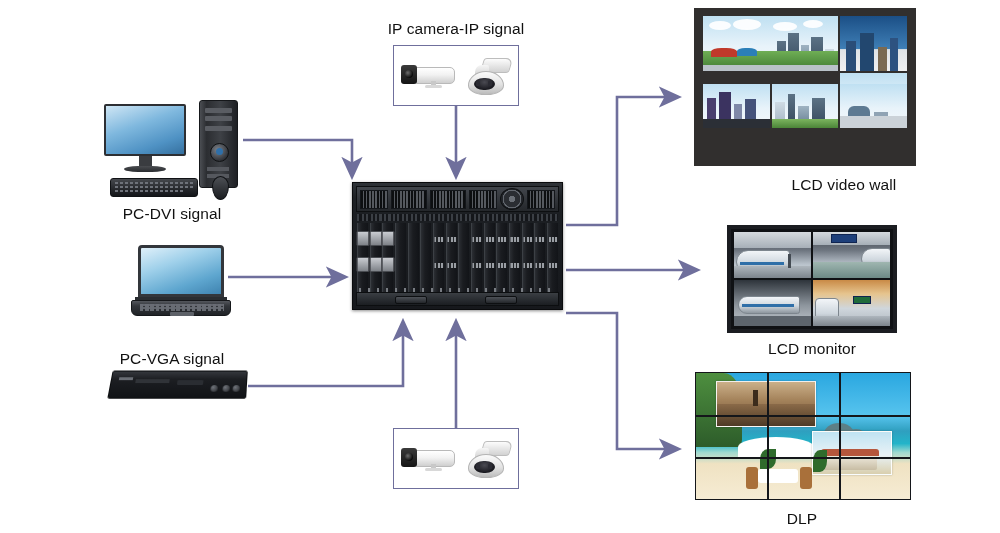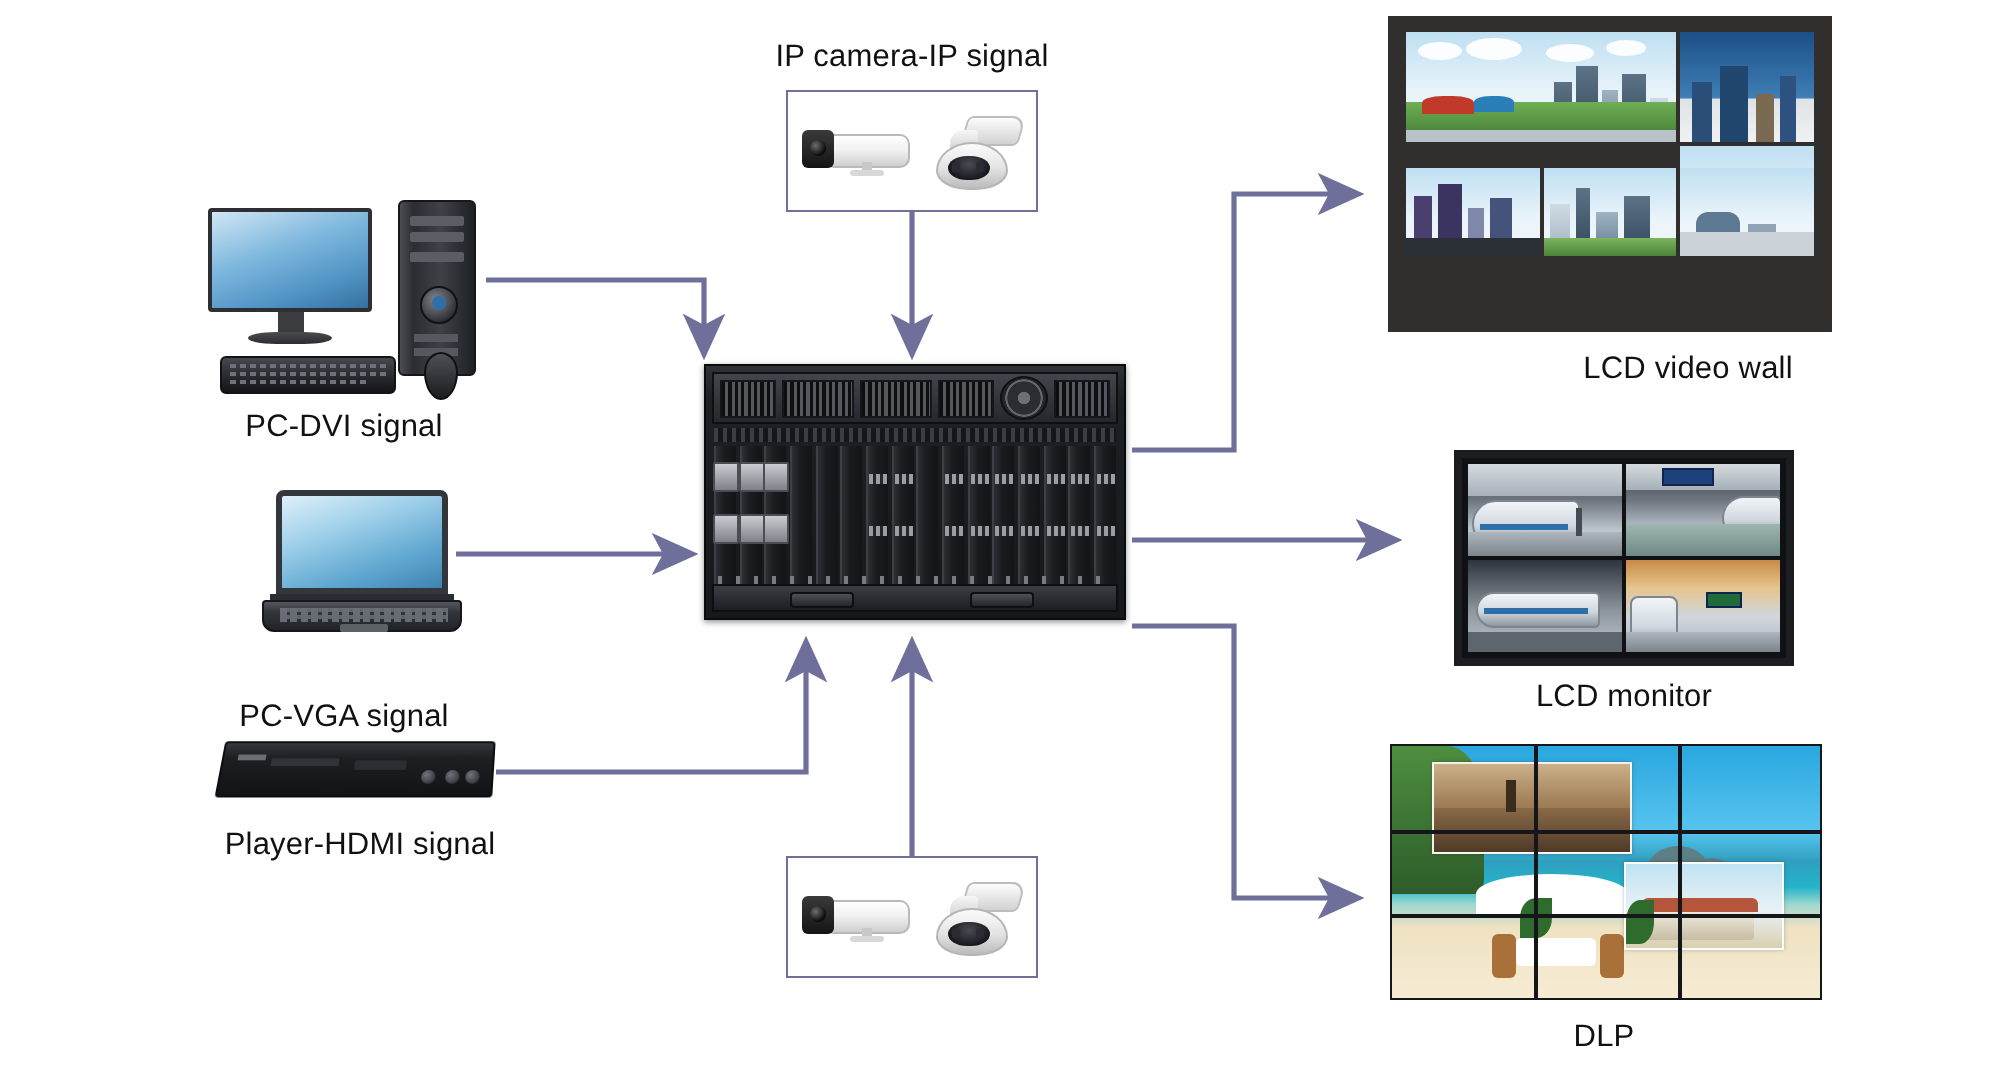--- a/index.html
+++ b/index.html
@@ -248,21 +248,20 @@
   <div class="abs" style="left:110px;top:370px;width:145px;height:36px;">
     <div class="player">
       <div class="logo"></div>
       <div class="disc"></div>
       <div class="dsp"></div>
       <div class="btn" style="left:100px;"></div>
       <div class="btn" style="left:112px;"></div>
       <div class="btn" style="left:122px;"></div>
     </div>
   </div>
-  <div class="lbl ctr" style="left:180px;top:414px;">Player-HDMI signal</div>
 
   <div class="lbl ctr" style="left:456px;top:20px;">IP camera-IP signal</div>
   <div class="cambox" style="left:393px;top:45px;width:126px;height:61px;">
     <div class="bullet">
       <div class="body"></div>
         <div class="lens"></div>
         <div class="brk"></div>
         <div class="base"></div>
     </div>
     <div class="ptz">

